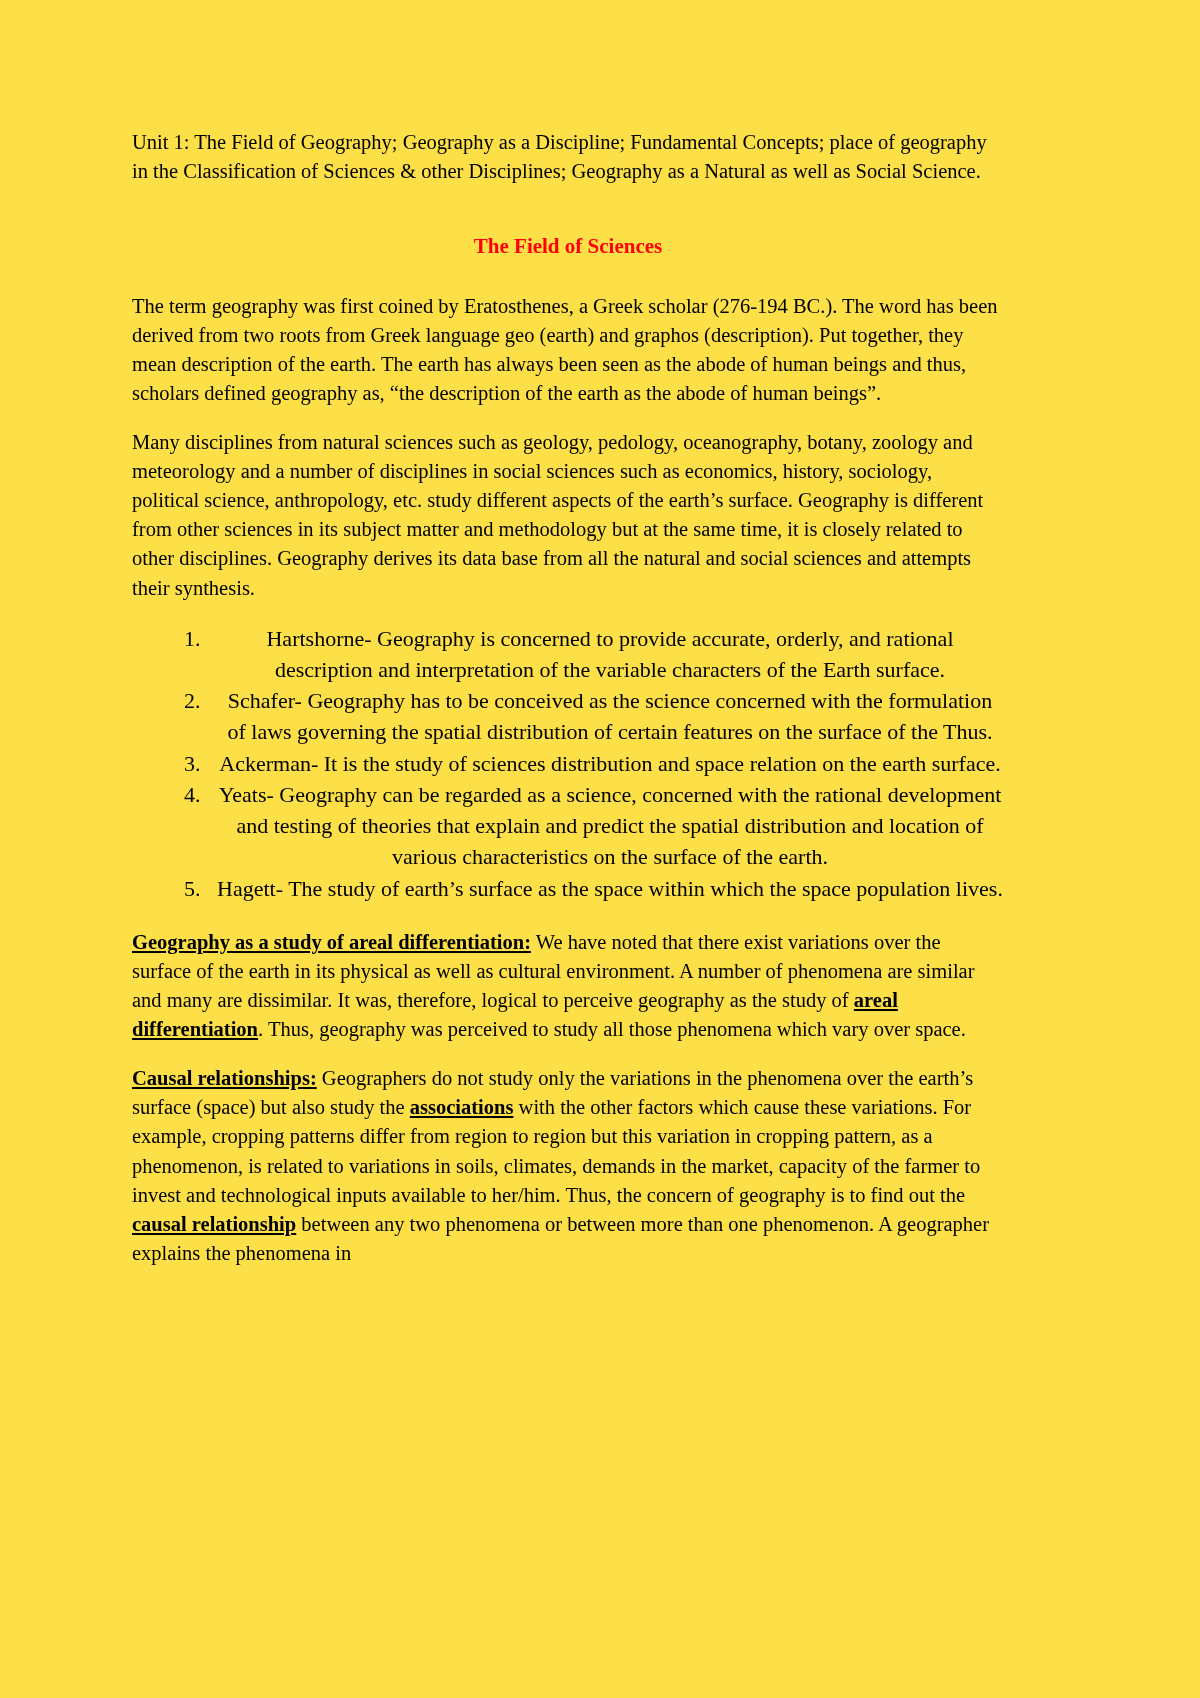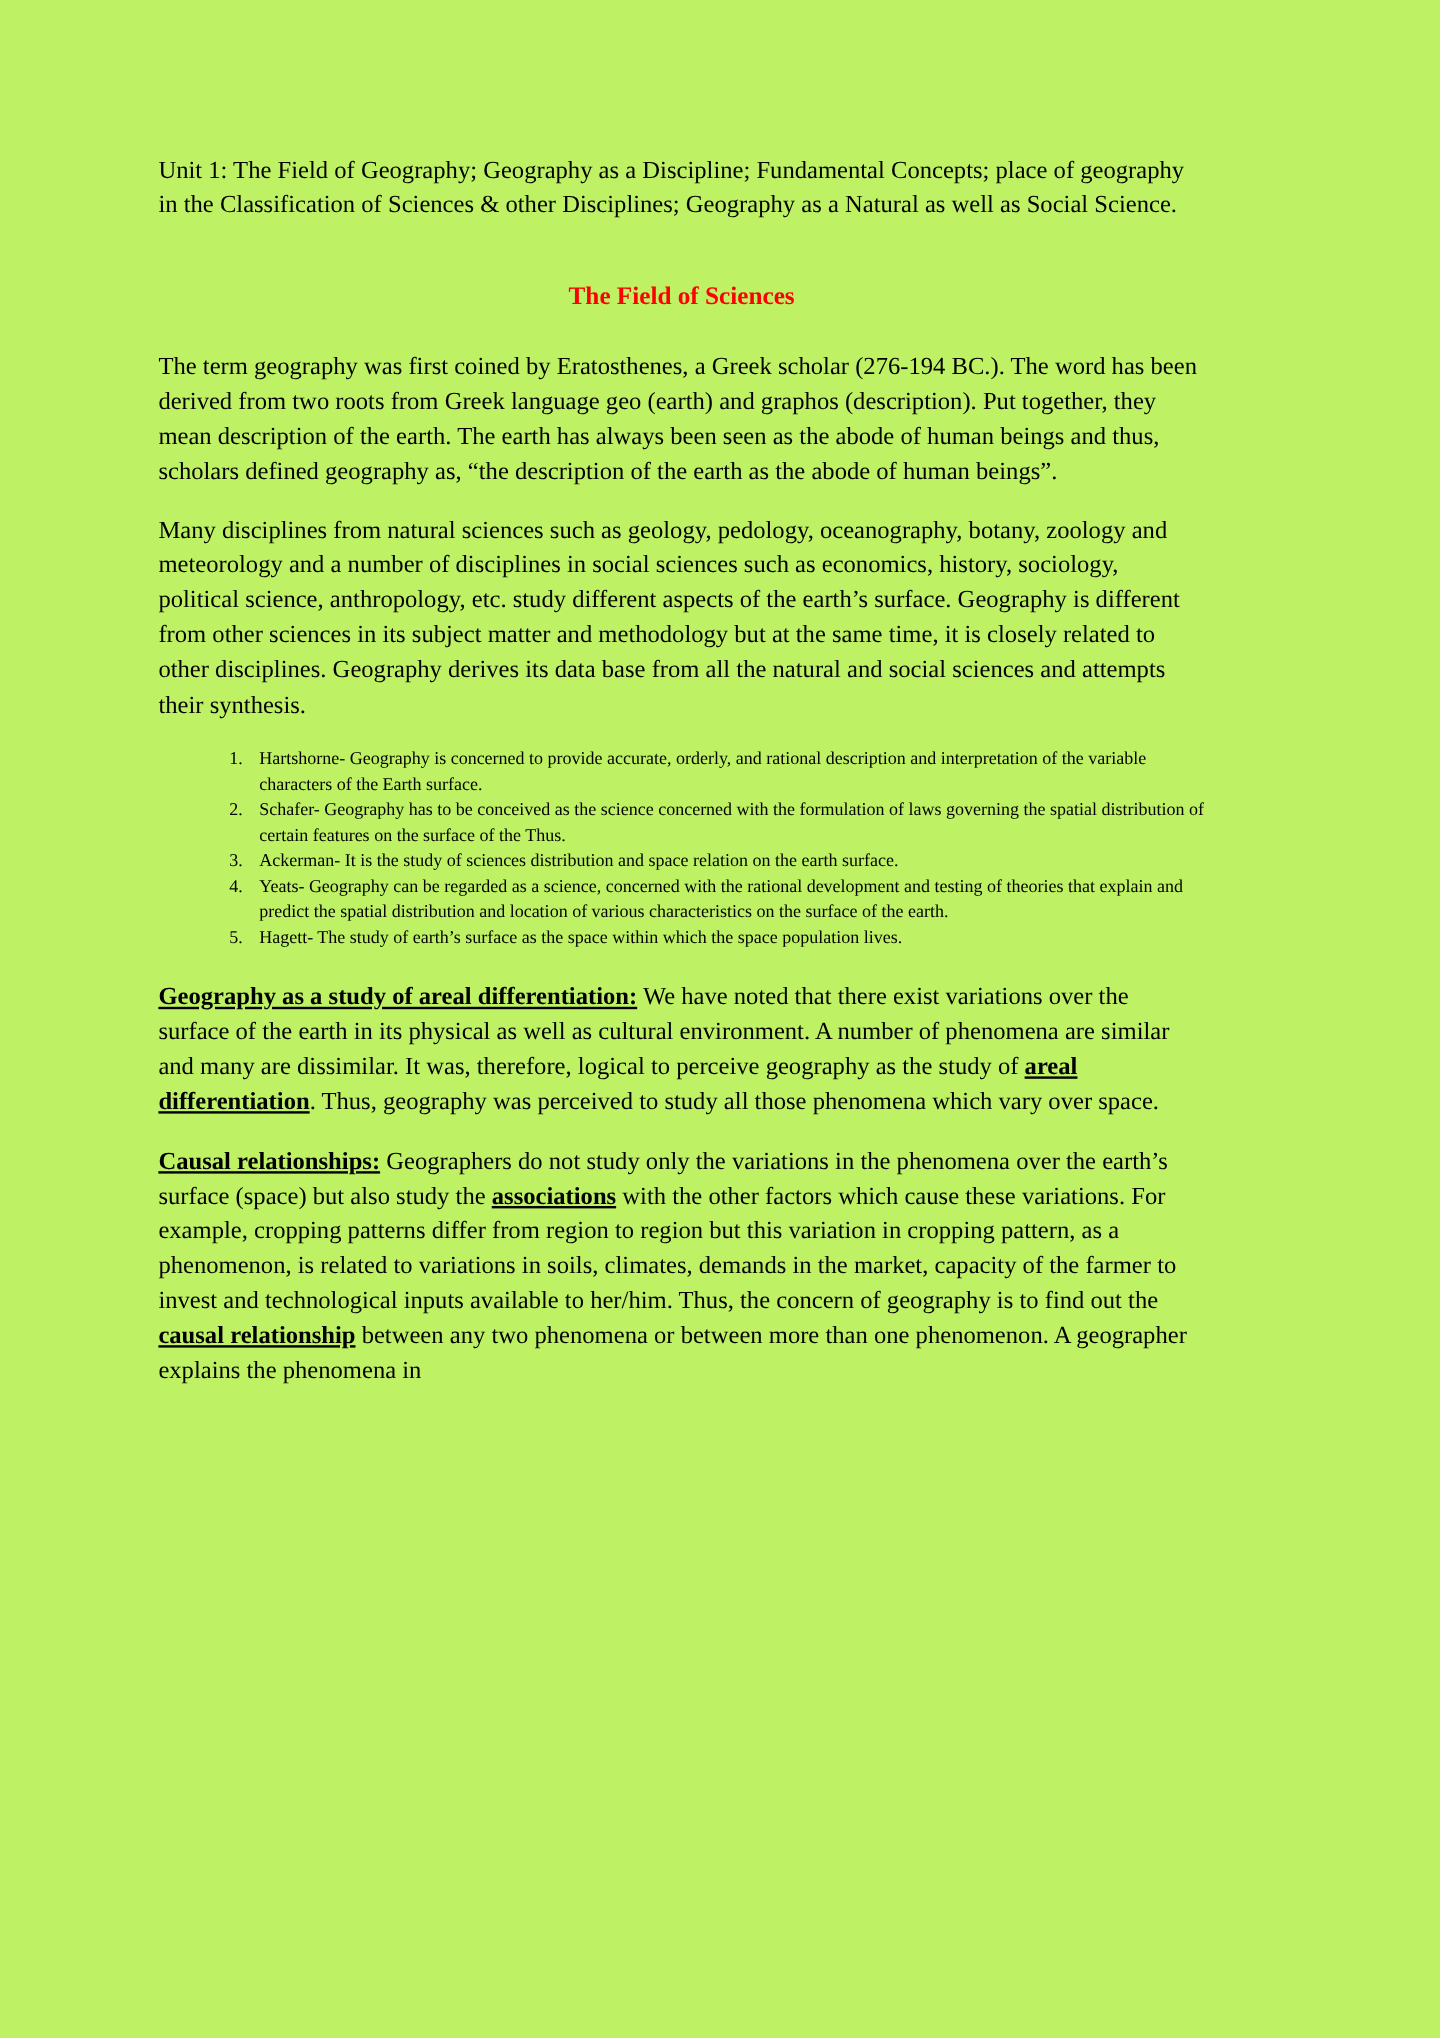--- a/index.html
+++ b/index.html
@@ -11,21 +11,21 @@
     width: 1200px;
     min-height: 1698px;
     font-family: "Liberation Serif", "DejaVu Serif", serif;
     color: #000000;
   }
   .page {
     width: 1200px;
     min-height: 1698px;
     box-sizing: border-box;
     padding: 128px 196px 40px 132px;
-    background: #bef264;
+    background: #fde047;
   }
   .doc-body {
     width: 872px;
   }
   p {
     margin: 0 0 20px 0;
     font-size: 20.5px;
     line-height: 1.42;
     text-align: left;
   }
@@ -39,22 +39,23 @@
     font-weight: bold;
     font-size: 21px;
     line-height: 1.4;
   }
   .tight {
     margin-bottom: 20px;
   }
   ol.definitions {
     margin: 0 0 24px 0;
     padding-left: 74px;
-    font-size: 15px;
+    font-size: 22px;
     line-height: 1.42;
+    text-align: center;
   }
   ol.definitions li {
     margin: 0;
     padding-left: 10px;
   }
   b, strong {
     font-weight: bold;
     text-decoration: underline;
   }
 </style>

